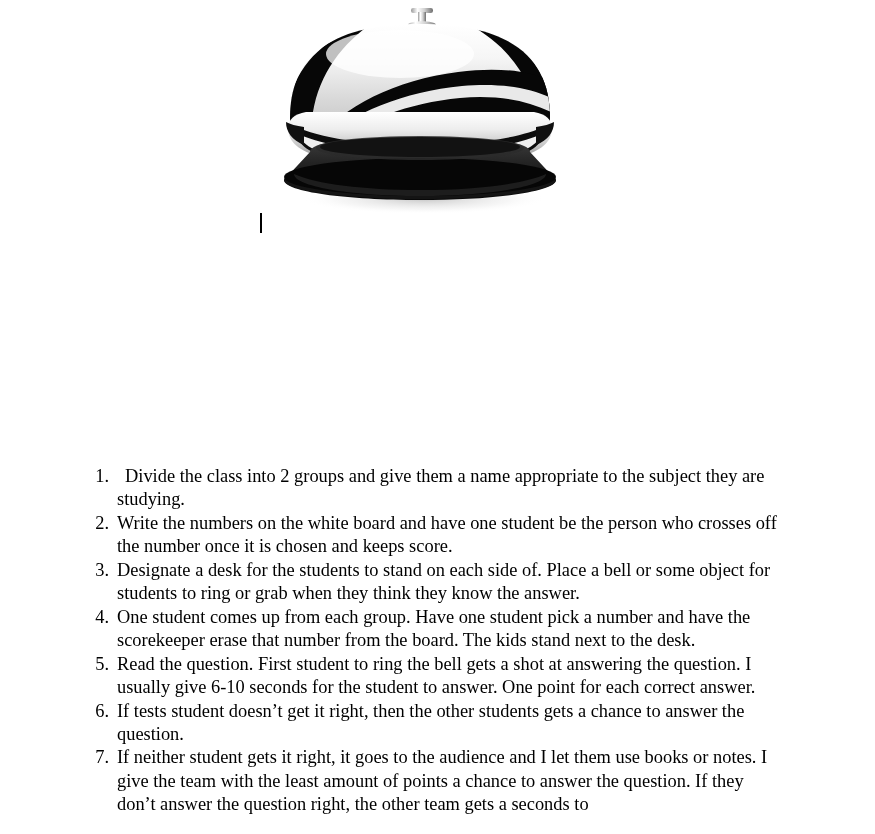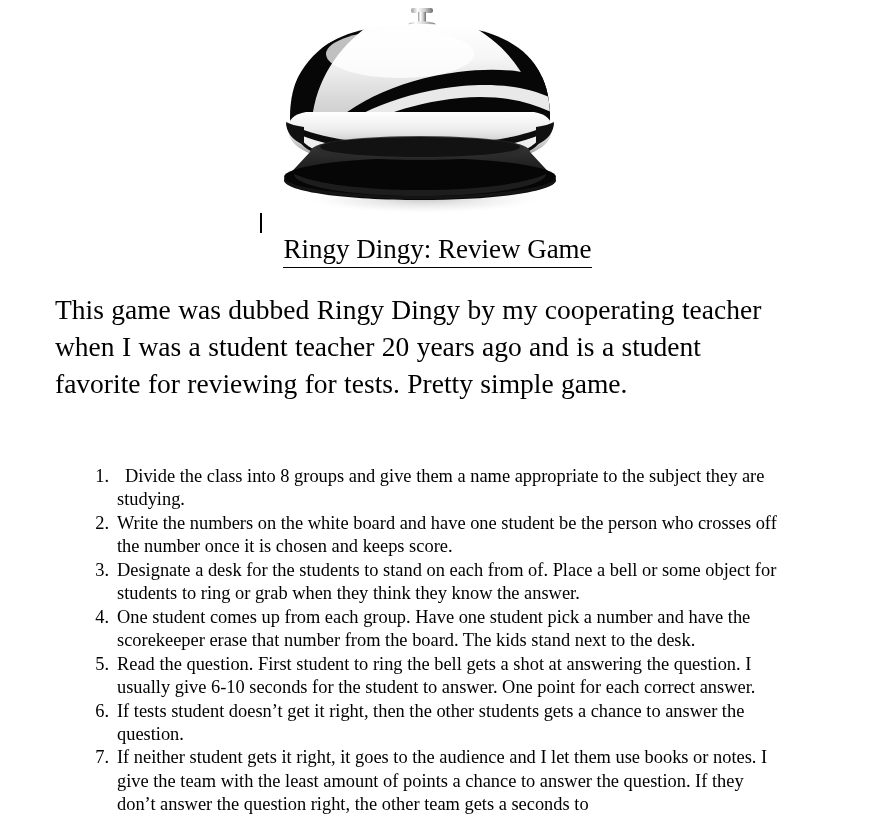--- a/index.html
+++ b/index.html
@@ -202,36 +202,34 @@
         <path d="M22,172 C44,182 92,188 148,188 C204,188 252,182 274,172
                  C274,184 220,194 148,194 C76,194 22,184 22,172 Z" fill="#1d1d1d"></path>
         <ellipse cx="148" cy="146" rx="104" ry="12" fill="#2c2c2c" opacity="0.85"></ellipse>
         <ellipse cx="148" cy="145" rx="100" ry="10" fill="#121212"></ellipse>
       </g>
     </svg>
   </div>
 
   <div class="caret-mark"></div>
 
-  <h1 class="doc-title"><span class="tl">Ringy Dingy: Review Game</span></h1>
-
-  <p class="lead">This game was dubbed Ringy Dingy by my cooperating teacher when I was a student teacher 20 years ago and is a student favorite for reviewing for tests.  Pretty simple game.</p>
+
 
   <ol class="steps">
     <li class="first">
       <span class="num">1.</span>
-      <span class="txt">Divide the class into 8 groups and give them a name appropriate to the subject they are studying.</span>
+      <span class="txt">Divide the class into 2 groups and give them a name appropriate to the subject they are studying.</span>
     </li>
     <li>
       <span class="num">2.</span>
       <span class="txt">Write the numbers on the white board and have one student be the person who crosses off the number once it is chosen and keeps score.</span>
     </li>
     <li>
       <span class="num">3.</span>
-      <span class="txt">Designate a desk for the students to stand on each from of.  Place a bell or some object for students to ring or grab when they think they know the answer.</span>
+      <span class="txt">Designate a desk for the students to stand on each side of.  Place a bell or some object for students to ring or grab when they think they know the answer.</span>
     </li>
     <li>
       <span class="num">4.</span>
       <span class="txt">One student comes up from each group. Have one student pick a number and have the scorekeeper erase that number from the board. The kids stand next to the desk.</span>
     </li>
     <li>
       <span class="num">5.</span>
       <span class="txt">Read the question.  First student to ring the bell gets a shot at answering the question. I usually give 6-10 seconds for the student to answer.  One point for each correct answer.</span>
     </li>
     <li>

